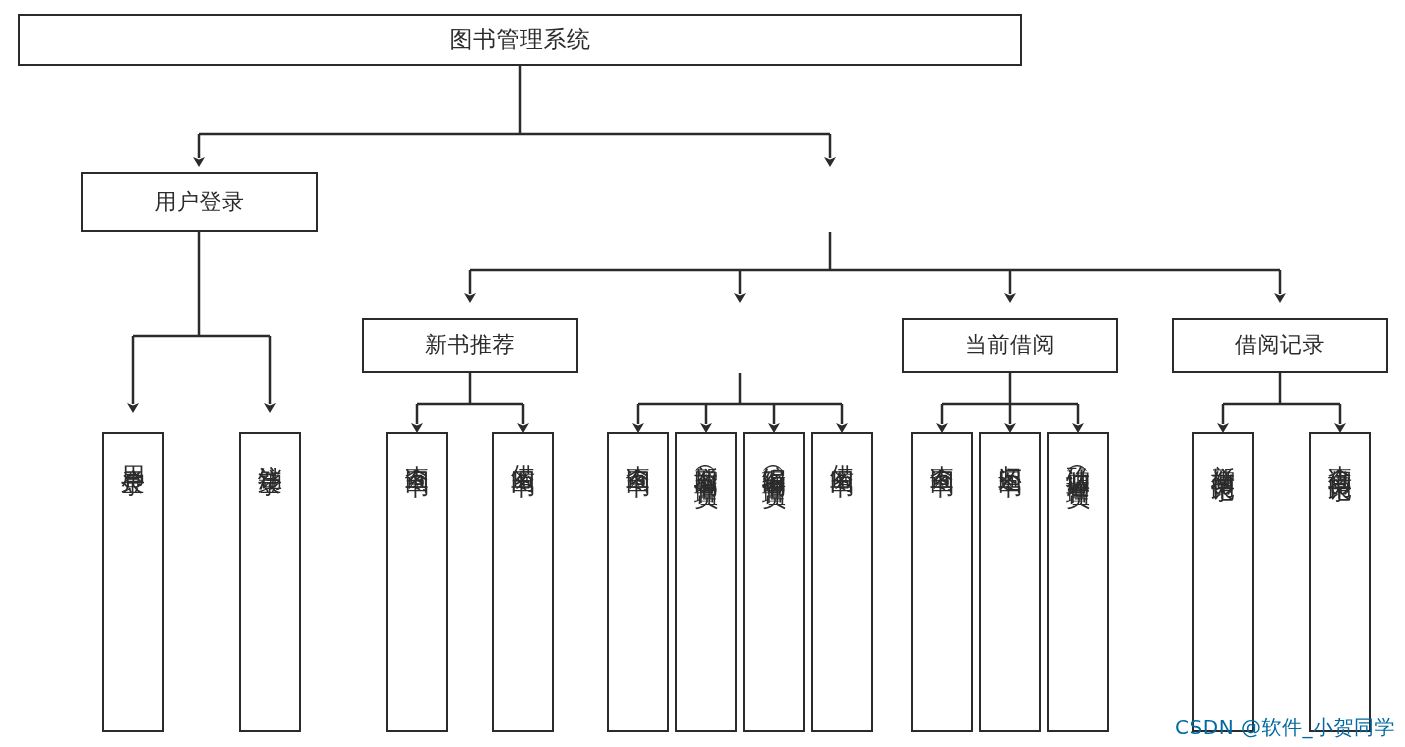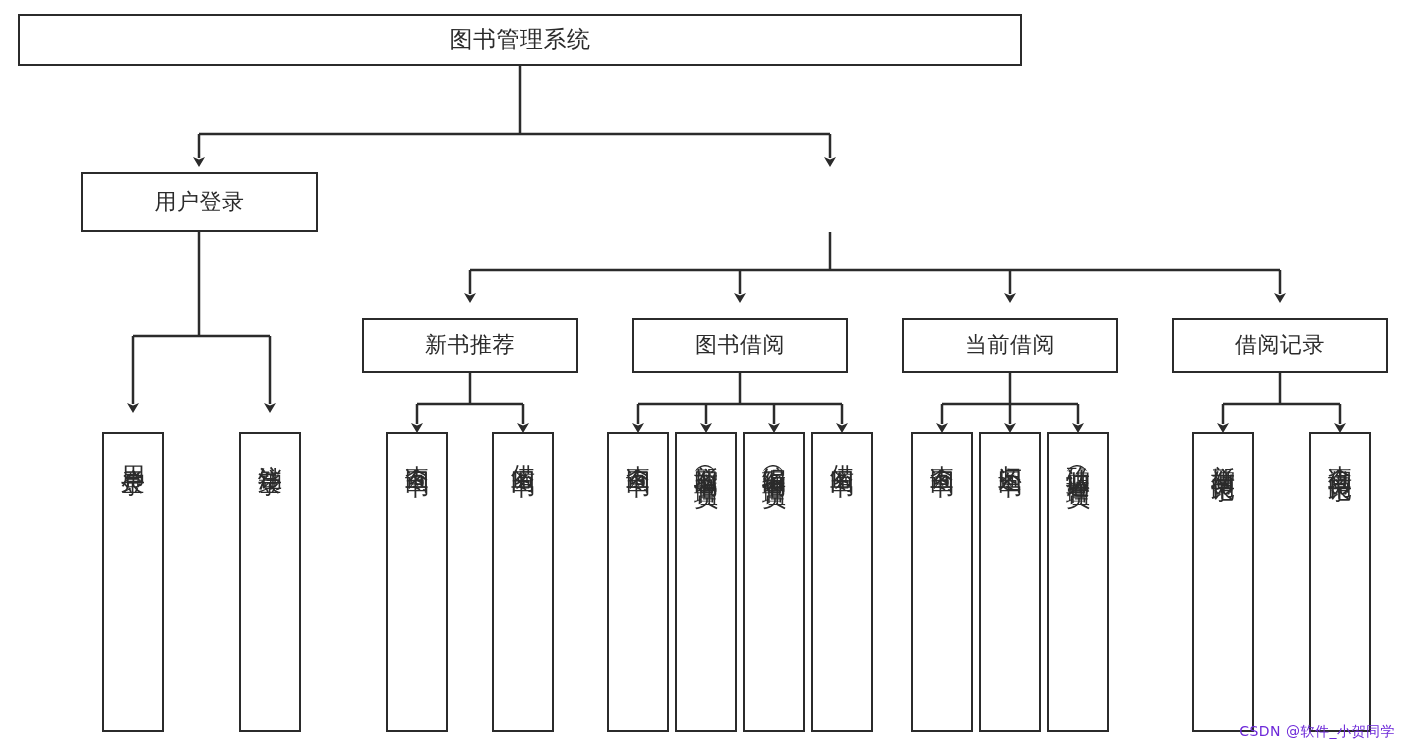--- a/index.html
+++ b/index.html
@@ -60,22 +60,22 @@
     text-orientation: upright;
     font-size: 24px;
     line-height: 1;
     letter-spacing: 3px;
     white-space: nowrap;
   }
   .watermark {
     position: absolute;
     right: 10px;
     bottom: 6px;
-    font-size: 14px;
-    color: #6d28d9;
+    font-size: 20px;
+    color: #0369a1;
     white-space: nowrap;
     letter-spacing: 0.5px;
   }
 </style>
 </head>
 <body>
 
 <div id="canvas">
 
   <svg class="wires" viewBox="0 0 1405 747" xmlns="http://www.w3.org/2000/svg">
@@ -138,23 +138,20 @@
 
   <div class="node h-node" style="left:81px; top:172px; width:237px; height:60px;">
     <span class="node-label">用户登录</span>
   </div>
 
 
   <div class="node h-node" style="left:362px; top:318px; width:216px; height:55px;">
     <span class="node-label">新书推荐</span>
   </div>
 
-  <div class="node h-node" style="left:632px; top:318px; width:216px; height:55px;">
-    <span class="node-label">图书借阅</span>
-  </div>
 
   <div class="node h-node" style="left:1172px; top:318px; width:216px; height:55px;">
     <span class="node-label">借阅记录</span>
   </div>
 
   <div class="node h-node" style="left:902px; top:318px; width:216px; height:55px;">
     <span class="node-label">当前借阅</span>
   </div>
 
   <div class="node v-node" style="left:102px; top:432px; width:62px; height:300px;">

